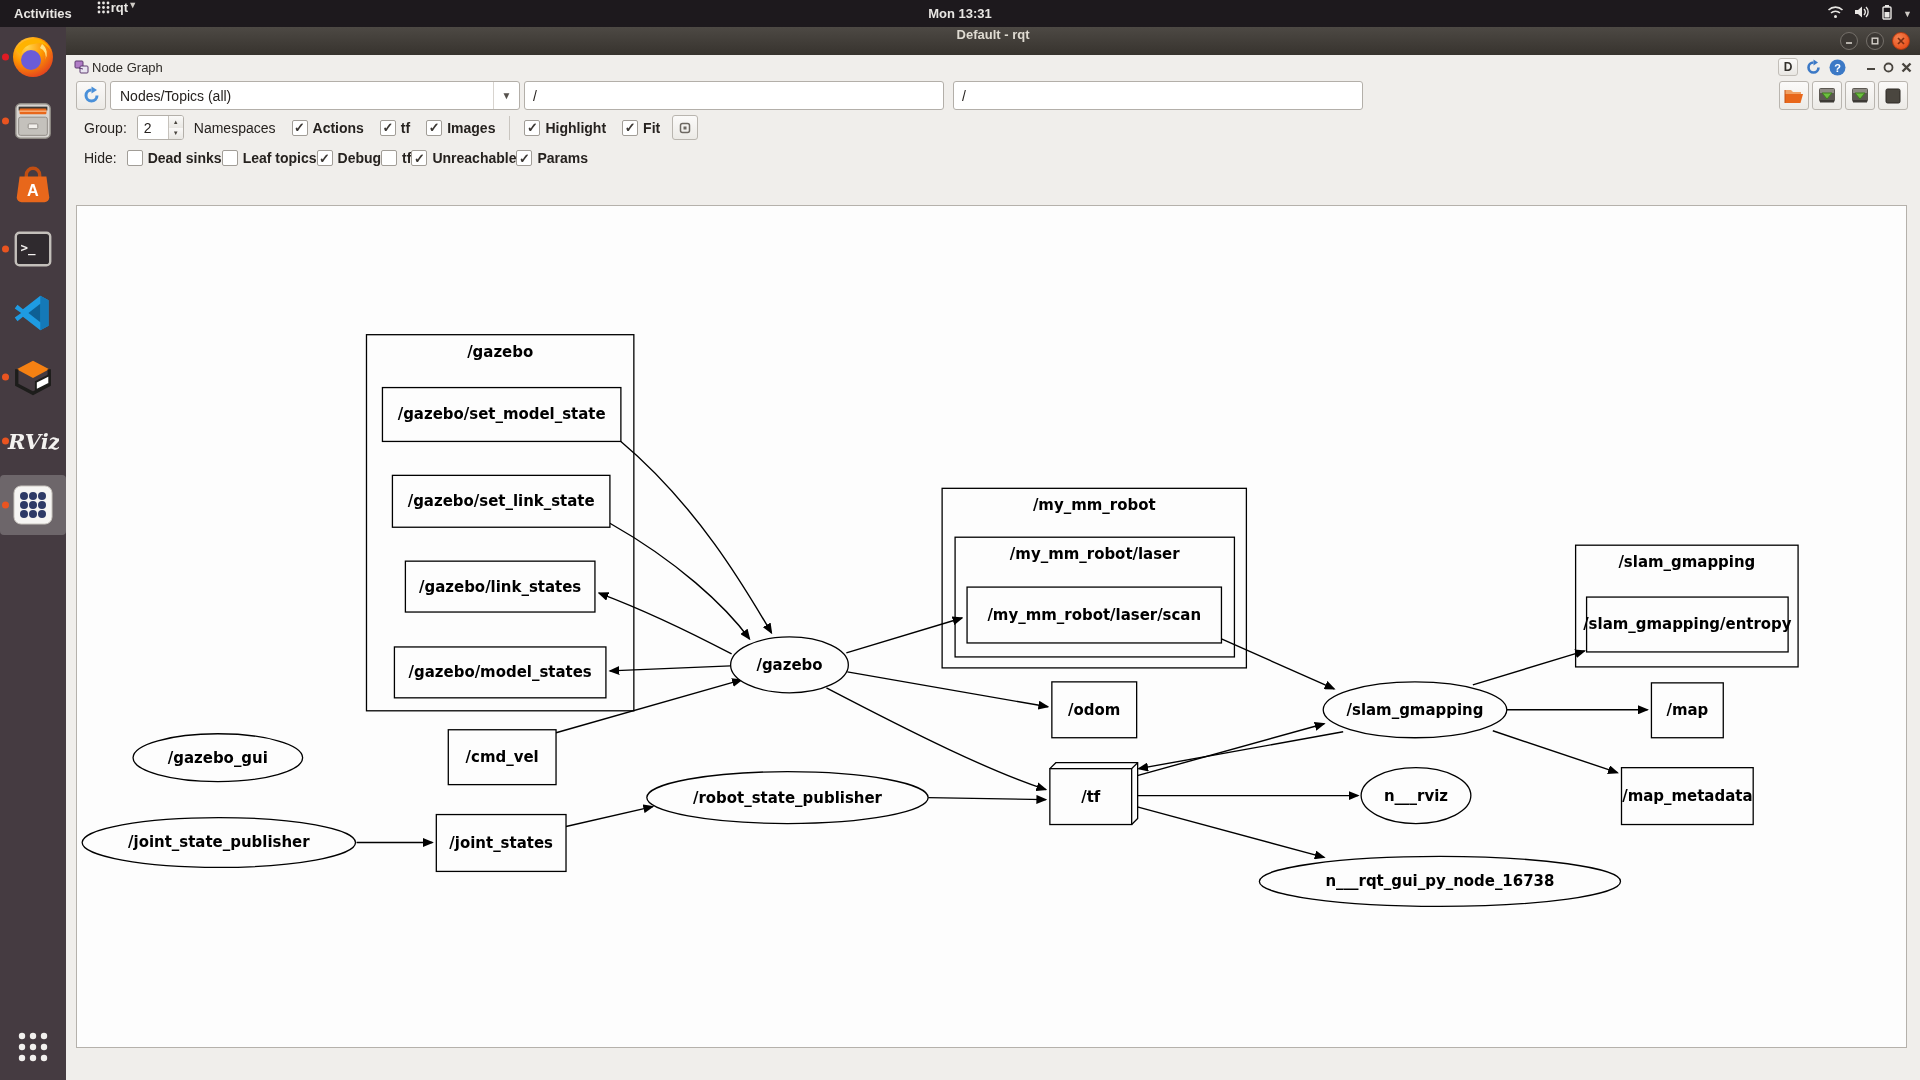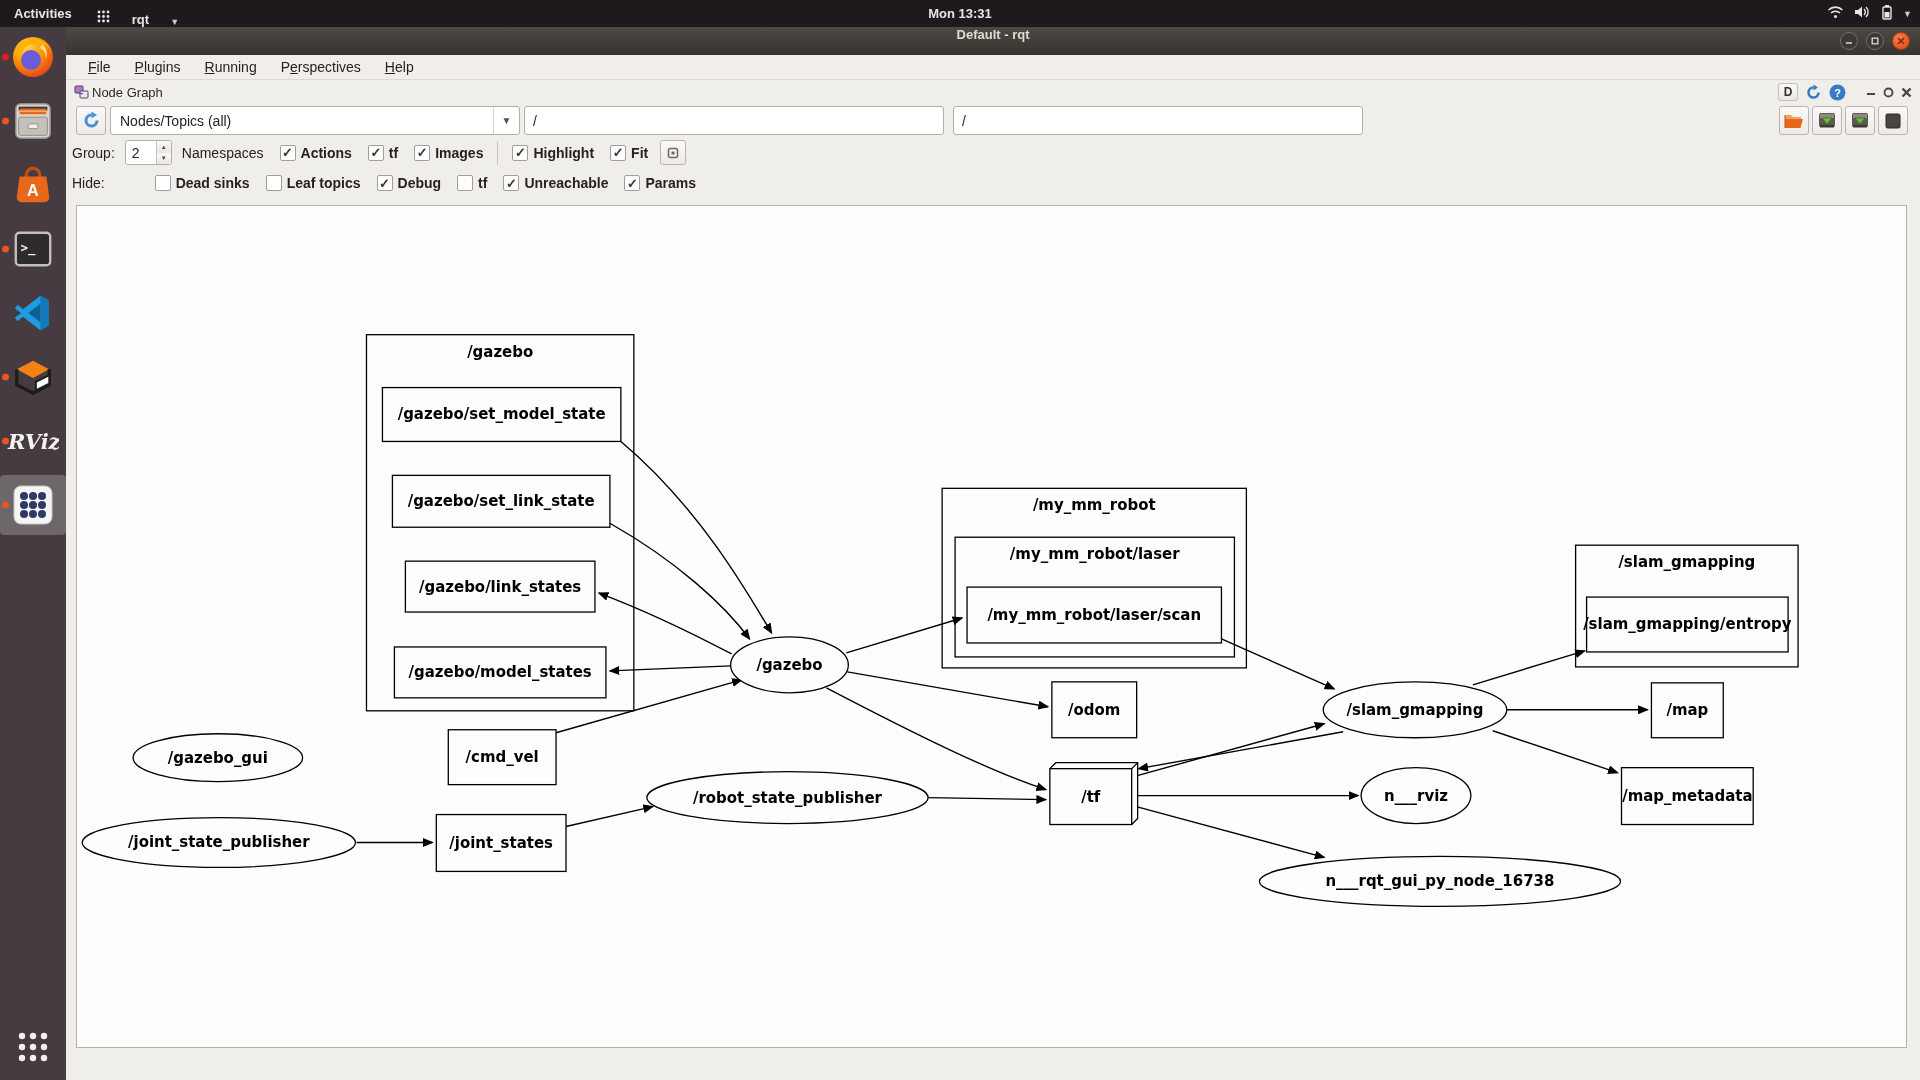--- a/index.html
+++ b/index.html
@@ -2,21 +2,21 @@
 <html><head>
 <meta charset="utf-8">
 <style>
   * { margin:0; padding:0; box-sizing:border-box; }
   html,body { width:1920px; height:1080px; overflow:hidden; font-family:"Liberation Sans",sans-serif; background:#f0eeeb; }
 
   
   .topbar { position:absolute; left:0; top:0; width:1920px; height:27px; background:#1d191d; color:#e8e6e3;
             display:flex; align-items:center; font-size:13px; font-weight:bold; z-index:50; }
   .tb-activities { padding:16px 14px; height:100%; display:flex; align-items:center; }
-  .tb-appmenu { display:flex; align-items:flex-end; gap:21px; padding:0 10px; height:100%; }
+  .tb-appmenu { display:flex; align-items:flex-start; gap:0; padding:0 10px; height:100%; }
   .tb-caret { font-size:9px; color:#cfcbc6; }
   .tb-clock { position:absolute; left:50%; transform:translateX(-50%); top:0; height:27px; display:flex; align-items:center; }
   .tb-right { position:absolute; right:8px; top:0; height:27px; display:flex; align-items:center; gap:10px; }
 
   
   .launcher { position:absolute; left:0; top:27px; width:66px; height:1053px; background:#453b41; z-index:40; }
   .launch-item { position:relative; width:66px; height:60px; display:flex; align-items:center; justify-content:center; margin-bottom:4px; }
   .launch-item.active { background:rgba(255,255,255,0.22); border-radius:4px; }
   .launch-dot { position:absolute; left:2px; top:50%; transform:translateY(-50%); width:7px; height:7px; border-radius:50%; background:#e95420; }
   .launch-dot.red { background:#e01b24; }
@@ -44,21 +44,21 @@
   .toolbar-row1 { position:relative; height:33px; }
   .tb-btn { position:absolute; top:2px; width:30px; height:29px; border:1px solid #b9b5af; border-radius:3px; background:linear-gradient(#fbfaf9,#eceae6);
             display:flex; align-items:center; justify-content:center; }
   .combo { position:absolute; left:44px; top:2px; width:410px; height:29px; background:#fff; border:1px solid #b3afa9; border-radius:3px;
            display:flex; align-items:center; font-size:14px; color:#26221f; padding-left:9px; }
   .combo-arrow { position:absolute; right:0; top:0; width:26px; height:27px; border-left:1px solid #d8d4cf; display:flex; align-items:center; justify-content:center;
                  color:#55514c; font-size:10px; }
   .txt-input { position:absolute; top:2px; height:29px; background:#fff; border:1px solid #b3afa9; border-radius:3px; font-size:14px; color:#26221f;
                padding-left:8px; font-family:"Liberation Sans",sans-serif; }
 
-  .toolbar-row2, .toolbar-row3 { height:31px; display:flex; align-items:center; padding-left:6px; font-size:14px; color:#26221f; gap:10px; }
+  .toolbar-row2, .toolbar-row3 { height:31px; display:flex; align-items:center; padding-left:18px; font-size:14px; color:#26221f; gap:10px; }
   .toolbar-row3 { height:30px; }
   .spinbox { display:flex; align-items:stretch; height:25px; border:1px solid #b3afa9; border-radius:3px; background:#fff; overflow:hidden; }
   .spin-val { width:30px; border:0; font-size:14px; padding-left:6px; font-family:"Liberation Sans",sans-serif; color:#26221f; }
   .spin-btns { display:flex; flex-direction:column; width:15px; border-left:1px solid #c6c2bc; }
   .spin-btns div { flex:1; background:linear-gradient(#faf9f8,#e9e7e3); font-size:6px; color:#49453f; display:flex; align-items:center; justify-content:center; }
   .cb-wrap { display:flex; align-items:center; gap:5px;font-weight:bold; }
   .cb { width:16px; height:16px; background:#fff; border:1px solid #a19d97; border-radius:2px; display:inline-flex; align-items:center; justify-content:center;
         font-size:13px; font-weight:bold; color:#3a3632; line-height:1; }
   .cb.checked::after { content:"✓"; }
   .vsep { width:1px; height:24px; background:#c9c5bf; margin:0 4px; }
@@ -251,27 +251,20 @@
           </svg>
       </div>
       <div class="win-btn close">
         <svg width="8" height="8" viewBox="0 0 8 8">
             <path d="M1,1 L7,7 M7,1 L1,7" stroke="#7c2d12" stroke-width="1.7"></path>
           </svg>
       </div>
     </div>
   </div>
 
-  <div class="menubar" id="menubar">
-      <div class="menu-item"><span class="u">F</span>ile</div>
-      <div class="menu-item"><span class="u">P</span>lugins</div>
-      <div class="menu-item"><span class="u">R</span>unning</div>
-      <div class="menu-item">P<span class="u">e</span>rspectives</div>
-      <div class="menu-item"><span class="u">H</span>elp</div>
-    </div>
 
   <div class="dockheader">
     <span style="margin-right:3px; display:flex;">
       <svg width="15" height="14" viewBox="0 0 15 14">
           <rect x="1" y="1" width="8" height="7" rx="1" fill="#b07cc6" stroke="#5e3a70"></rect>
           <rect x="6" y="6" width="8" height="7" rx="1" fill="#e8e4f0" stroke="#5e3a70"></rect>
           <line x1="5" y1="8" x2="9" y2="9" stroke="#5e3a70"></line>
         </svg>
     </span>
     <span>Node Graph</span>
@@ -389,21 +382,21 @@
     <div class="fit-btn">
       <svg width="12" height="12" viewBox="0 0 12 12">
           <rect x="1.5" y="1.5" width="9" height="9" rx="2" fill="none" stroke="#6d6862" stroke-width="1.5"></rect>
           <rect x="4.5" y="4.5" width="3" height="3" fill="#6d6862"></rect>
         </svg>
     </div>
   </div>
 
   <div class="toolbar-row3">
     <span>Hide:</span>
-    <span id="hide-filters" style="display:flex; gap:16px;margin-left:40px;">
+    <span id="hide-filters" style="display:flex; ">
         <span class="cb-wrap">
           <span class="cb"></span>
           <span>Dead sinks</span>
         </span>
         <span class="cb-wrap">
           <span class="cb"></span>
           <span>Leaf topics</span>
         </span>
         <span class="cb-wrap">
           <span class="cb checked"></span>

